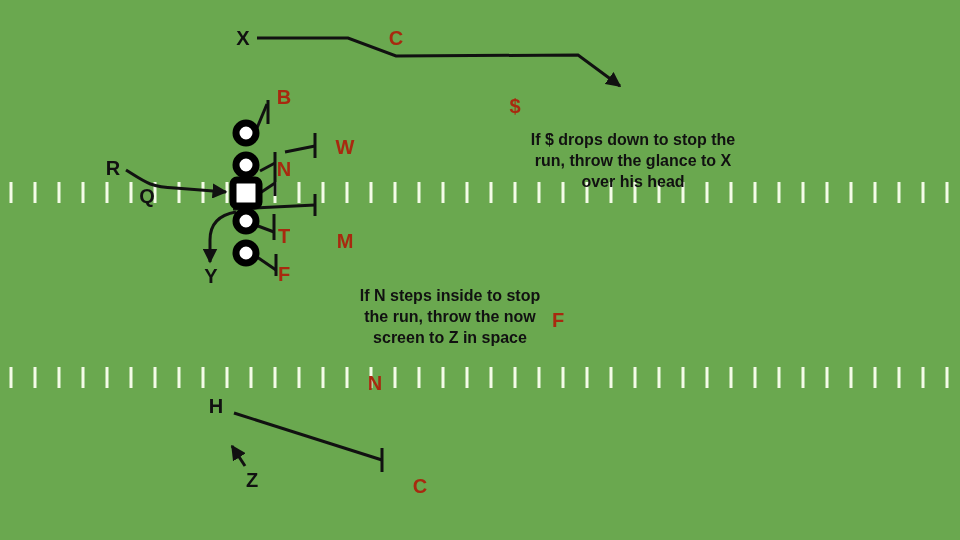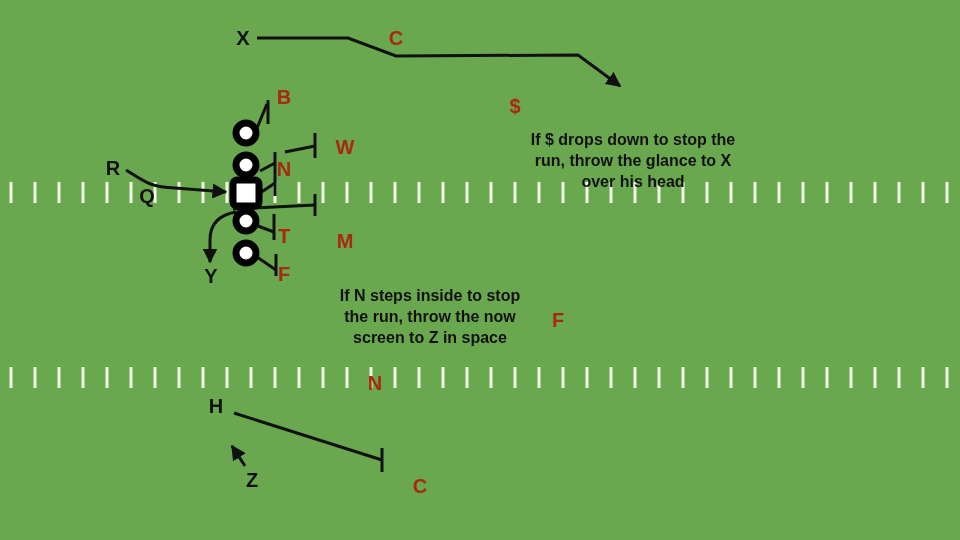--- a/index.html
+++ b/index.html
@@ -161,16 +161,16 @@
   <div class="lbl def" style="left:284px;top:236px;">T</div>
   <div class="lbl def" style="left:345px;top:241px;">M</div>
   <div class="lbl def" style="left:284px;top:274px;">F</div>
   <div class="lbl def" style="left:558px;top:320px;">F</div>
   <div class="lbl def" style="left:375px;top:383px;">N</div>
   <div class="lbl def" style="left:420px;top:486px;">C</div>
 
   <div class="note" style="left:633px;top:117px;margin-top:12px;">If $ drops down to stop the
 run, throw the glance to X
 over his head</div>
-  <div class="note" style="left:430px;top:285px;">If N steps inside to stop
+  <div class="note" style="left:450px;top:285px;">If N steps inside to stop
 the run, throw the now
 screen to Z in space</div>
 </div>
 
 </body></html>

